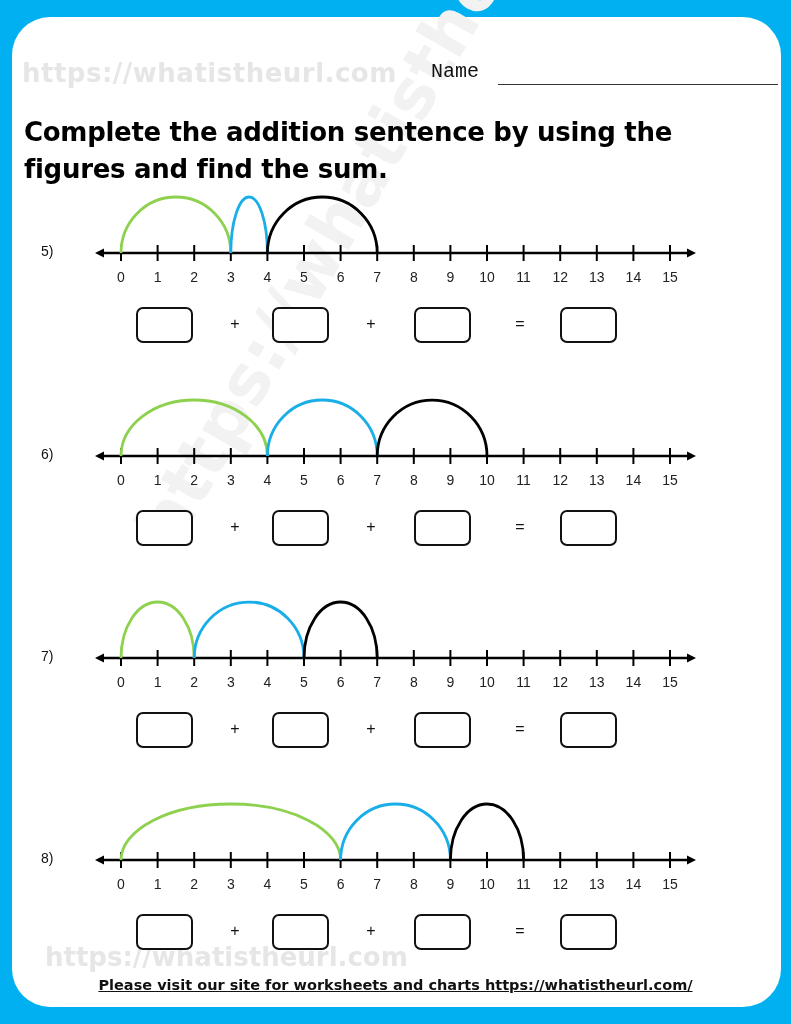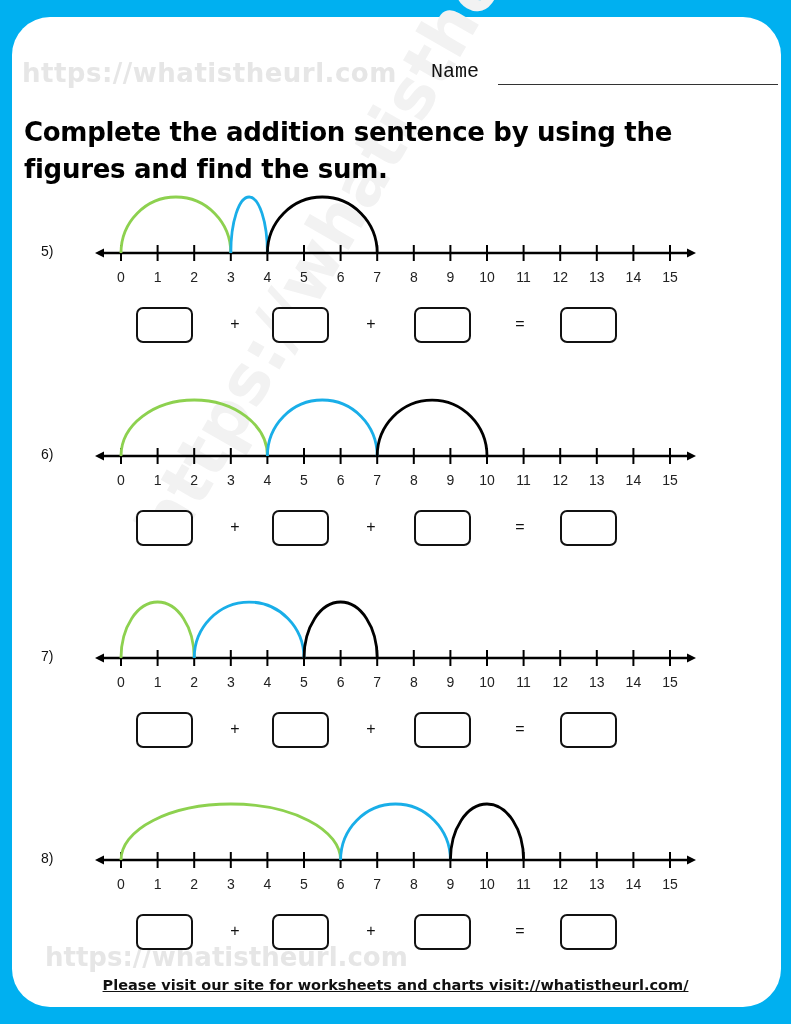--- a/index.html
+++ b/index.html
@@ -260,13 +260,13 @@
     <div class="problem-label" style="left: 41px; top: 850px;">8)</div>
     <div class="answer-box" style="left: 136px; top: 914px;"></div>
     <div class="answer-box" style="left: 272px; top: 914px;"></div>
     <div class="answer-box" style="left: 414px; top: 914px;"></div>
     <div class="answer-box" style="left: 560px; top: 914px;"></div>
     <div class="op" style="left: 235px; top: 922px;">+</div>
     <div class="op" style="left: 371px; top: 922px;">+</div>
     <div class="op" style="left: 520px; top: 922px;">=</div>
   </div>
 
-<div class="footer">Please visit our site for worksheets and charts visit://whatistheurl.com/</div>
+<div class="footer">Please visit our site for worksheets and charts https://whatistheurl.com/</div>
 
 </body></html>

